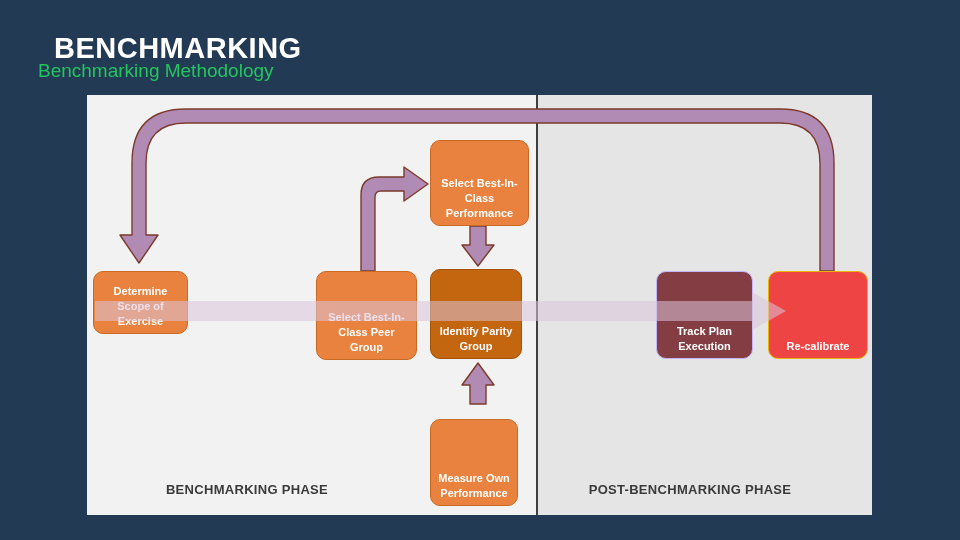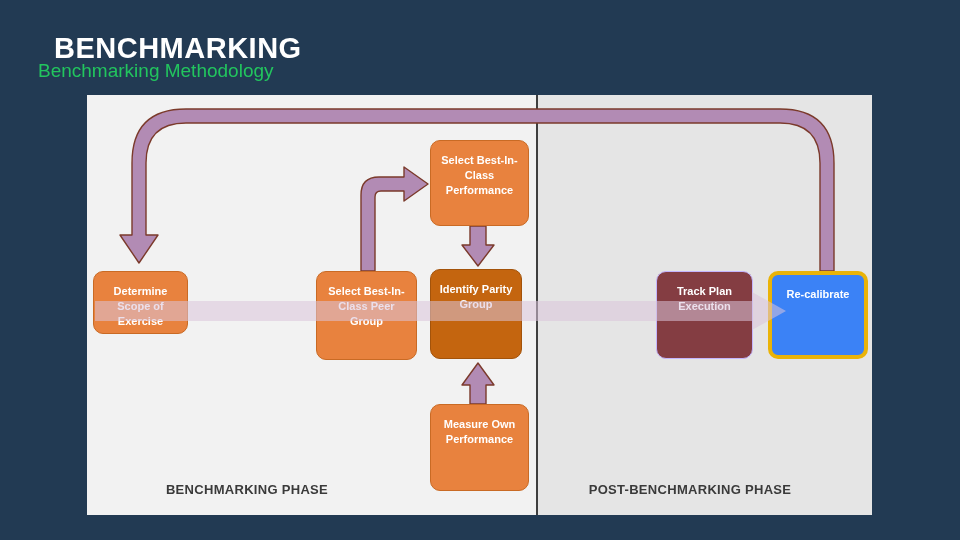--- a/index.html
+++ b/index.html
@@ -23,30 +23,30 @@
   .region.right{left:450px;width:335px;background:#E5E5E5;}
   .divider{
     position:absolute;left:449px;top:0;width:2px;height:420px;
     background:#3F3F3F;z-index:0;
   }
   svg.arrow-layer{position:absolute;left:0;top:0;width:785px;height:420px;pointer-events:none;}
   svg.under{z-index:1;}
   svg.over{z-index:3;}
   .node{
     position:absolute;z-index:2;border-radius:10px;
-    display:flex;align-items:flex-start;justify-content:center;text-align:center;
+    display:flex;align-items:flex-end;justify-content:center;text-align:center;
     color:#FFFFFF;font-size:11px;font-weight:600;line-height:1.35;
-    padding:12px 6px;box-sizing:border-box;
+    padding:4px 6px;box-sizing:border-box;
   }
   .node.orange{background:#E8823E;border:1px solid #C96A24;}
   .node.rust{background:#C25E14;border:1px solid #9E4C0F;}
   .node.burnt{background:#C4650F;border:1px solid #A3530A;}
   .node.rose{background:#B25B60;border:1px solid #9C4C52;}
   .node.maroon{background:#843D42;border:1px solid #c4b5fd;}
-  .node.rose2{background:#3b82f6;border:4px solid #eab308;}
+  .node.rose2{background:#ef4444;border:1px solid #eab308;}
   .phase-label{
     position:absolute;z-index:2;width:280px;text-align:center;
     color:#3A3A3A;font-size:13px;font-weight:700;letter-spacing:0.3px;
   }
   .phase-label.left{left:20px;top:387px;}
   .phase-label.right{left:463px;top:387px;}
   .solid-arrow{stroke:#7B3A2B;stroke-width:1.4;stroke-linejoin:round;}
 </style>
 </head>
 <body>
@@ -81,21 +81,21 @@
     <div class="node maroon" style="left:569px;top:176px;width:97px;height:88px">
       <span>Track Plan Execution</span>
     </div>
     <div class="node rose2" style="left:681px;top:176px;width:100px;height:88px">
       <span>Re-calibrate</span>
     </div>
 
     <div class="node orange" style="left:343px;top:45px;width:99px;height:86px">
       <span>Select Best-In-Class Performance</span>
     </div>
-    <div class="node orange" style="left:343px;top:309px;width:99px;height:87px">
+    <div class="node orange" style="left:343px;top:324px;width:88px;height:87px">
       <span>Measure Own Performance</span>
     </div>
 
     <svg class="arrow-layer over" viewBox="0 0 785 420">
       <path d="M 8 206 L 665 206 L 665 197 L 699 216 L 665 235 L 665 226 L 8 226 Z" fill="rgba(219,197,218,0.55)"></path>
     </svg>
 
     <div class="phase-label left">BENCHMARKING PHASE</div>
     <div class="phase-label right">POST-BENCHMARKING PHASE</div>
 

